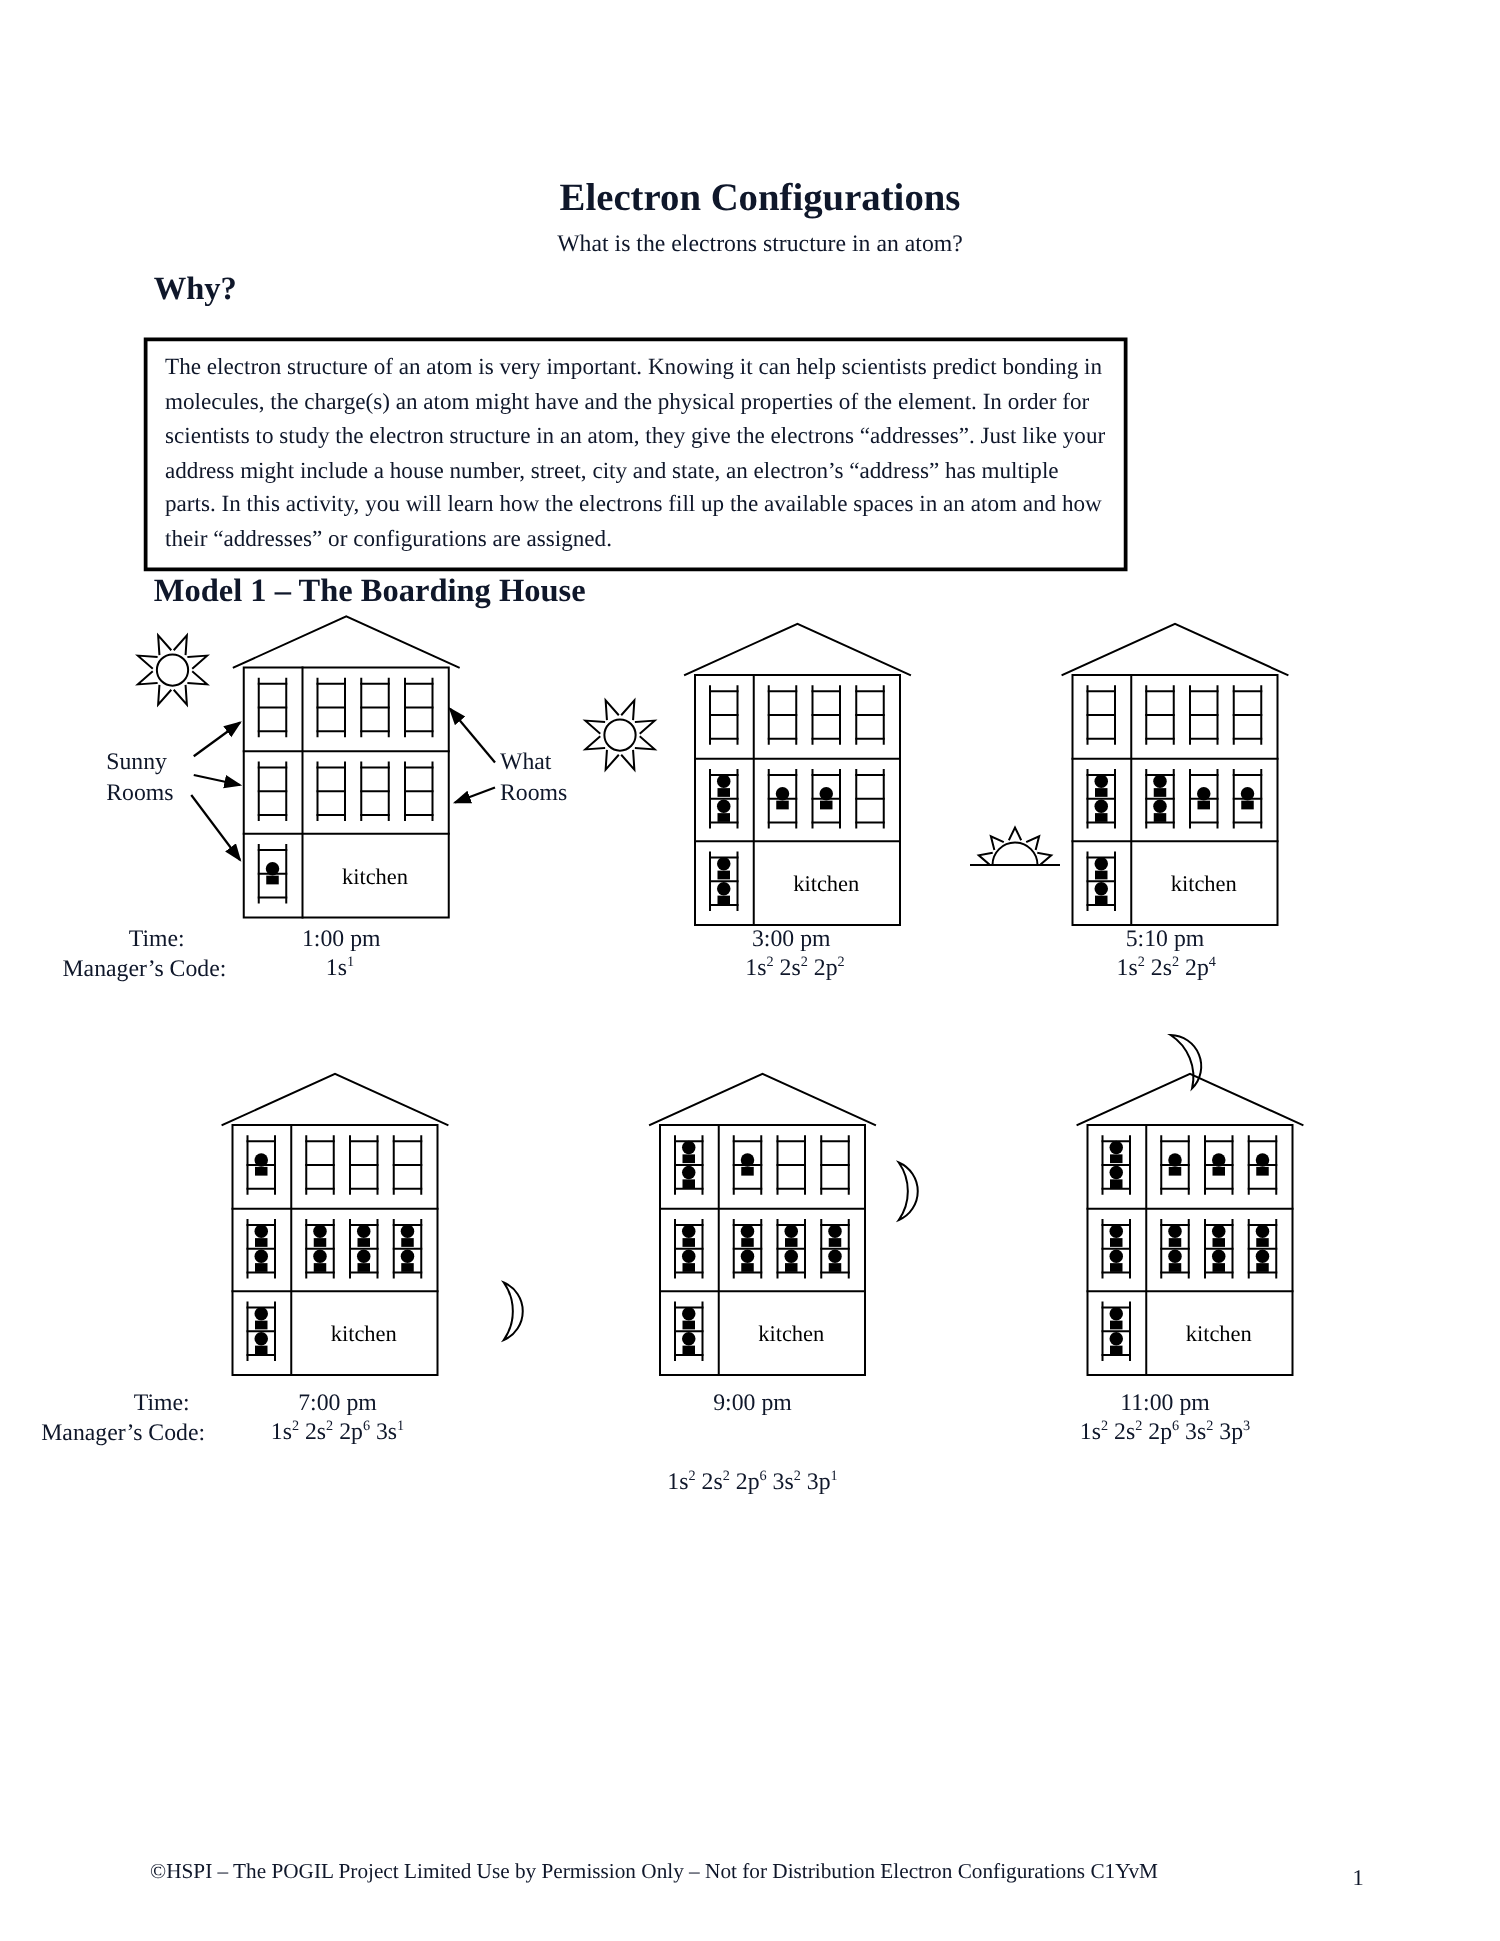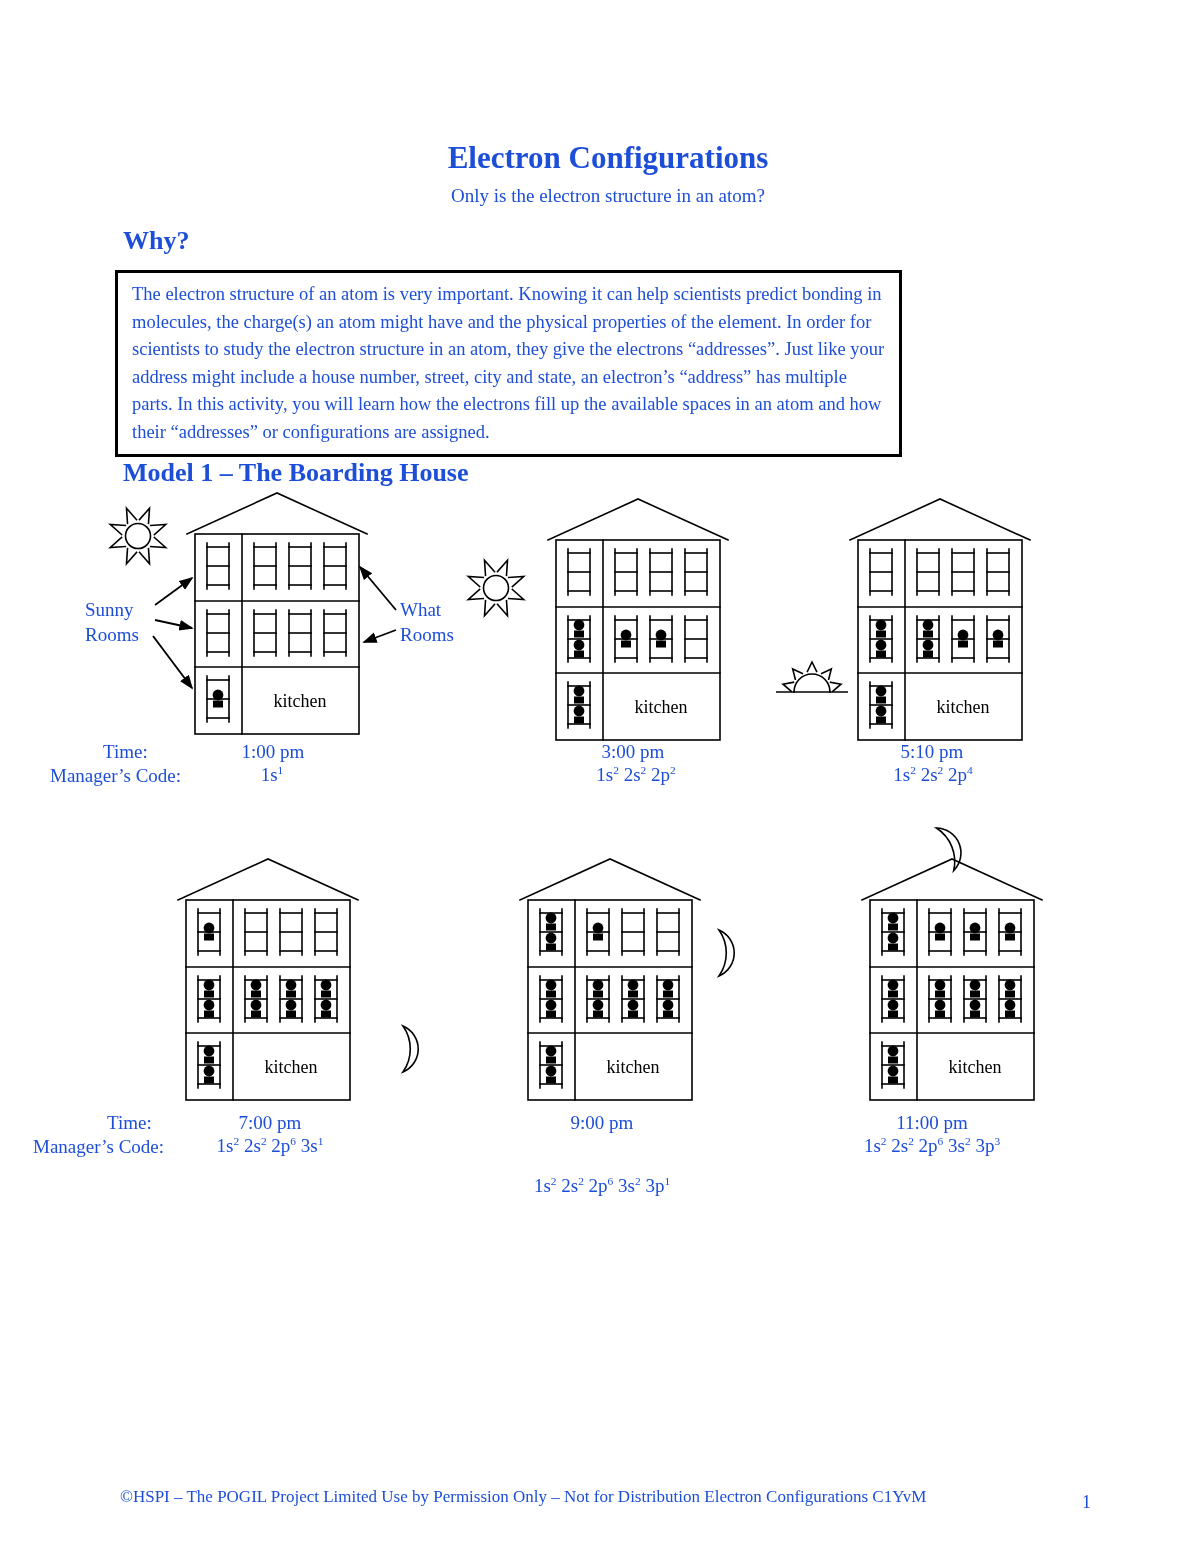--- a/index.html
+++ b/index.html
@@ -1,19 +1,19 @@
 <!DOCTYPE html>
 <html><head>
 <meta charset="utf-8">
 <style>
   *{margin:0;padding:0;box-sizing:border-box}
   html,body{background:#888}
   .page{
     position:relative;width:1200px;height:1553px;margin:0 auto;background:#fff;
-    color:#1d4ed8;font-family:"Liberation Serif","DejaVu Serif",serif;overflow:hidden;
+    color:#0f172a;font-family:"Liberation Serif","DejaVu Serif",serif;overflow:hidden;
   }
   .abs{position:absolute}
   .cx{transform:translateX(-50%)}
   .title{font-size:31px;font-weight:bold;white-space:nowrap}
   .subtitle{font-size:19px;white-space:nowrap}
   .heading{font-size:26px;font-weight:bold;white-space:nowrap}
   .why-box{border:3px solid #000;padding:8px 14px;font-size:18.5px;line-height:27.5px;text-align:left}
   .lbl{font-size:19px;white-space:nowrap}
   .val{font-size:19px;white-space:nowrap;text-align:center}
   .rooms-label{font-size:19px;line-height:25px;width:70px}
@@ -21,23 +21,23 @@
   .footer{font-size:17px;white-space:nowrap}
   .pagenum{font-size:18px}
   svg{display:block}
 </style>
 </head>
 <body>
 
 <div class="page">
 
   <div class="abs cx title" style="left:608px;top:140px">Electron Configurations</div>
-  <div class="abs cx subtitle" style="left:608px;top:185px">Only is the electron structure in an atom?</div>
-
-  <div class="abs heading" style="left:123px;top:226px">Why?</div>
+  <div class="abs cx subtitle" style="left:608px;top:185px">What is the electrons structure in an atom?</div>
+
+  <div class="abs heading" style="left:123px;top:216px">Why?</div>
   <div class="abs why-box" style="left:115px;top:270px;width:787px">
     <p>The electron structure of an atom is very important. Knowing it can help scientists predict bonding in molecules, the charge(s) an atom might have and the physical properties of the element. In order for scientists to study the electron structure in an atom, they give the electrons “addresses”. Just like your address might include a house number, street, city and state, an electron’s “address” has multiple parts. In this activity, you will learn how the electrons fill up the available spaces in an atom and how their “addresses” or configurations are assigned.</p>
   </div>
 
   <div class="abs heading" style="left:123px;top:458px">Model 1 – The Boarding House</div>
 
   <div class="abs" style="left:185px;top:490px">
       <svg width="185" height="250" viewBox="0 0 185 250">
         <g stroke="#000" stroke-width="1.6" fill="none" stroke-linecap="square">
           <path d="M2 44 L92 3 L182 44"></path>

